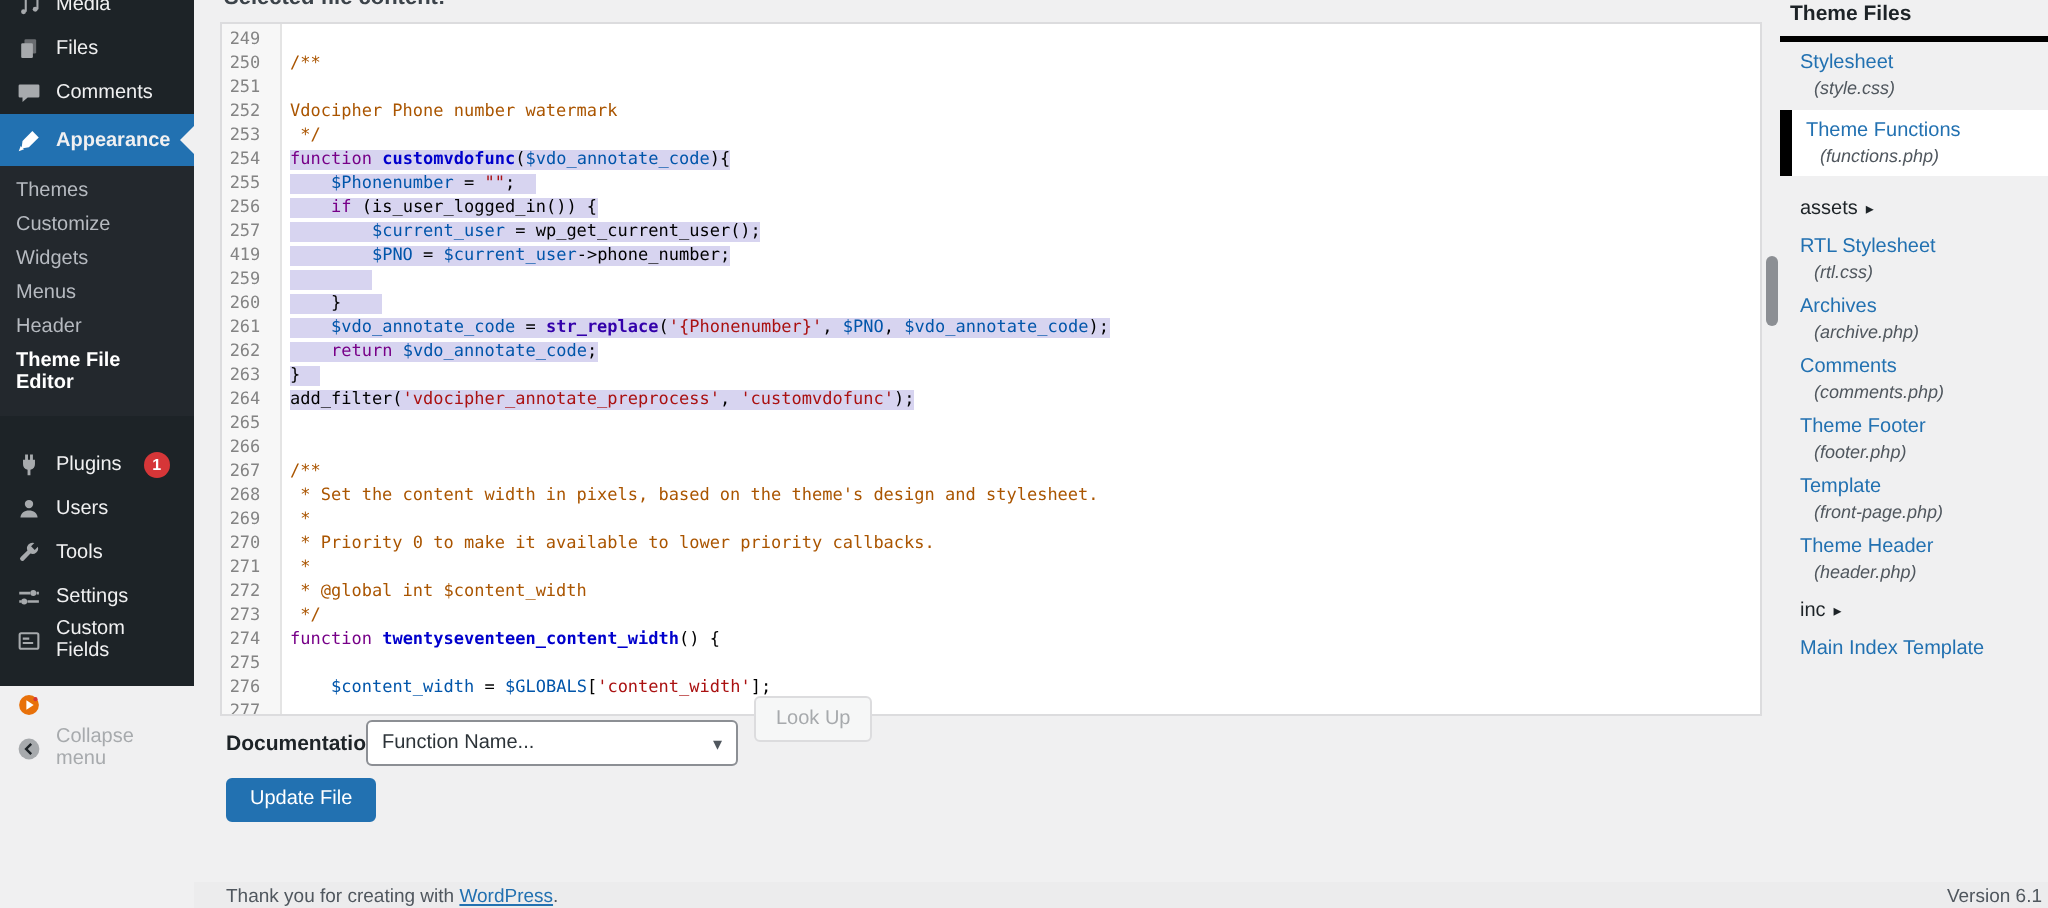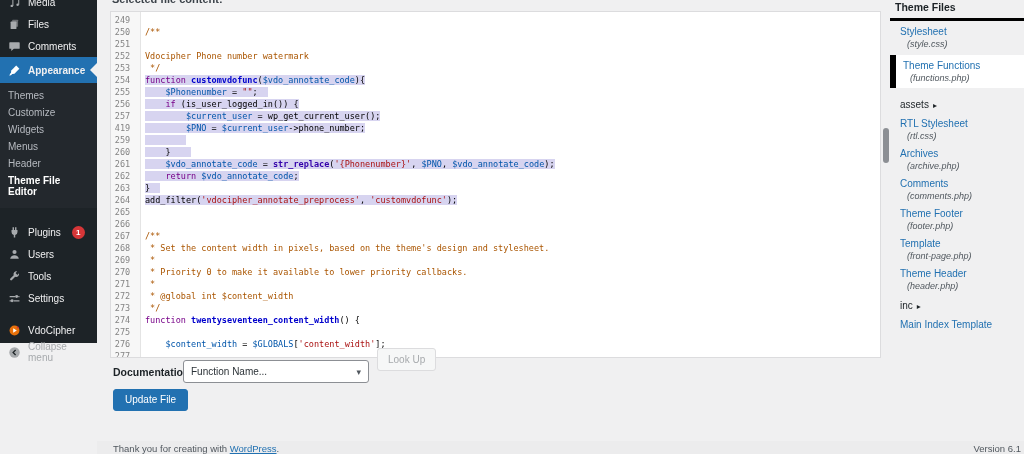--- a/index.html
+++ b/index.html
@@ -153,20 +153,29 @@
         <div class="sb-item">
           <span class="ico">
             <svg width="13" height="13" viewBox="0 0 20 20">
               <path d="M2.5 6h8.5v2H2.5zM15.8 6h1.8v2h-1.8zM2.5 12.5h1.8v2H2.5zM8.8 12.5h8.8v2H8.8z" fill="currentColor"></path>
               <circle cx="13.3" cy="7" r="2.3" fill="currentColor"></circle>
               <circle cx="6.3" cy="13.5" r="2.3" fill="currentColor"></circle>
             </svg>
           </span>
           <span>Settings</span>
         </div>
+        <div class="sb-item">
+          <span class="ico">
+            <svg width="13" height="13" viewBox="0 0 20 20">
+              <rect x="2.8" y="4" width="14.4" height="12" rx="1.2" fill="none" stroke="currentColor" stroke-width="1.6"></rect>
+              <path d="M5.2 7.4h5v1.6h-5zM5.2 10.8h8v1.6h-8z" fill="currentColor"></path>
+            </svg>
+          </span>
+          <span>Custom Fields</span>
+        </div>
       </div>
     <div class="gap-md"></div>
     <div>
         <div class="sb-item">
           <span class="ico">
             <svg width="13" height="13" viewBox="0 0 20 20">
               <circle cx="10" cy="10" r="7.6" fill="#e8710a"></circle>
               <path d="M8 6.4l5.6 3.6L8 13.6z" fill="#ffffff"></path>
               <circle cx="15" cy="5.5" r="1.6" fill="#d63638"></circle>
             </svg>

